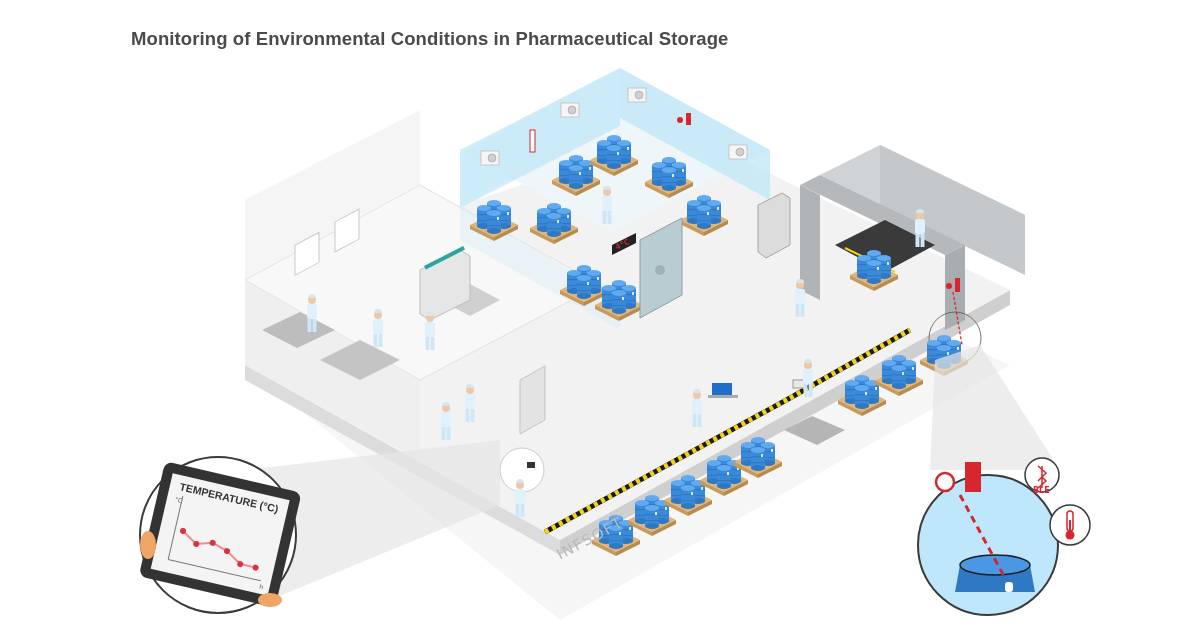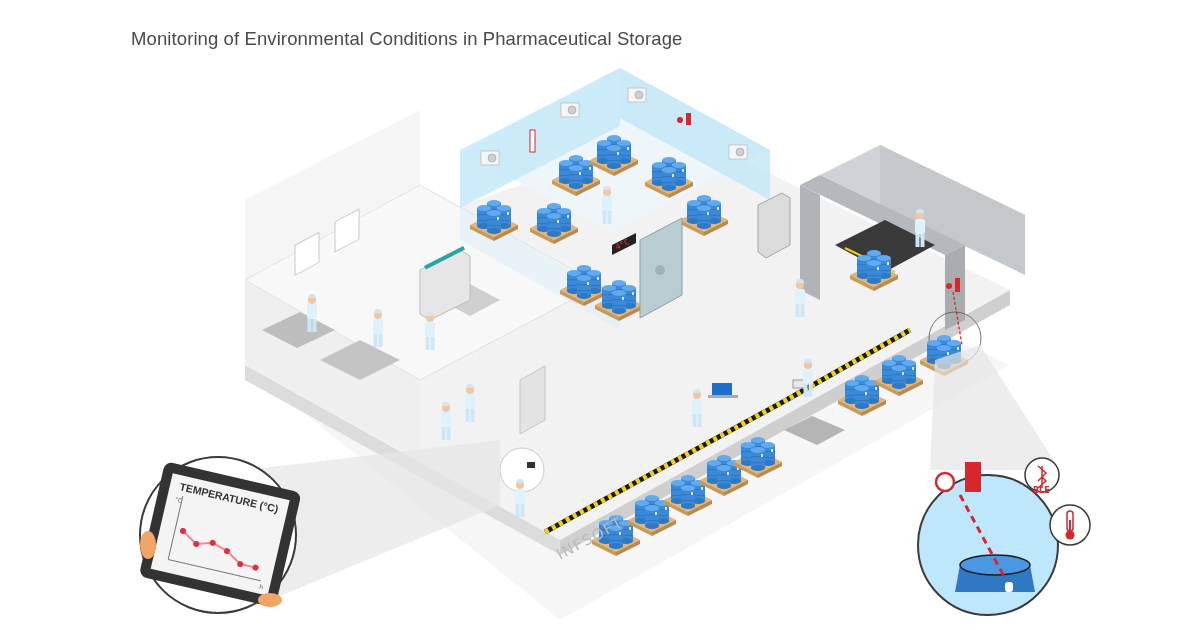--- a/index.html
+++ b/index.html
@@ -1,17 +1,17 @@
 <!DOCTYPE html>
 <html><head>
 <meta charset="utf-8">
 <style>
   html, body { margin: 0; padding: 0; background: #ffffff; }
   body { width: 1200px; height: 630px; position: relative; overflow: hidden; font-family: "Liberation Sans", sans-serif; }
-  .title { position: absolute; left: 131px; top: 28px; font-size: 18.5px; font-weight: normal; color: #4a4a4a; letter-spacing: 0.1px; }
+  .title { position: absolute; left: 131px; top: 28px; font-size: 18.5px; font-weight: bold; color: #4a4a4a; letter-spacing: 0.1px; }
   svg.scene { position: absolute; left: 0; top: 0; }
   .logo { font-family: "DejaVu Sans", sans-serif; font-size: 15px; fill: #b9b9b9; letter-spacing: 1.5px; }
   .tablet-title { font-family: "Liberation Sans", sans-serif; font-weight: bold; font-size: 10.5px; fill: #333; }
   .small { font-family: "DejaVu Sans", sans-serif; font-size: 6px; fill: #555; }
   .ble { font-family: "DejaVu Sans", sans-serif; font-weight: bold; font-size: 8px; fill: #d7262e; }
   .disp { font-family: "DejaVu Sans Mono", monospace; font-size: 8px; fill: #ff3030; }
 </style>
 </head>
 <body>
 

